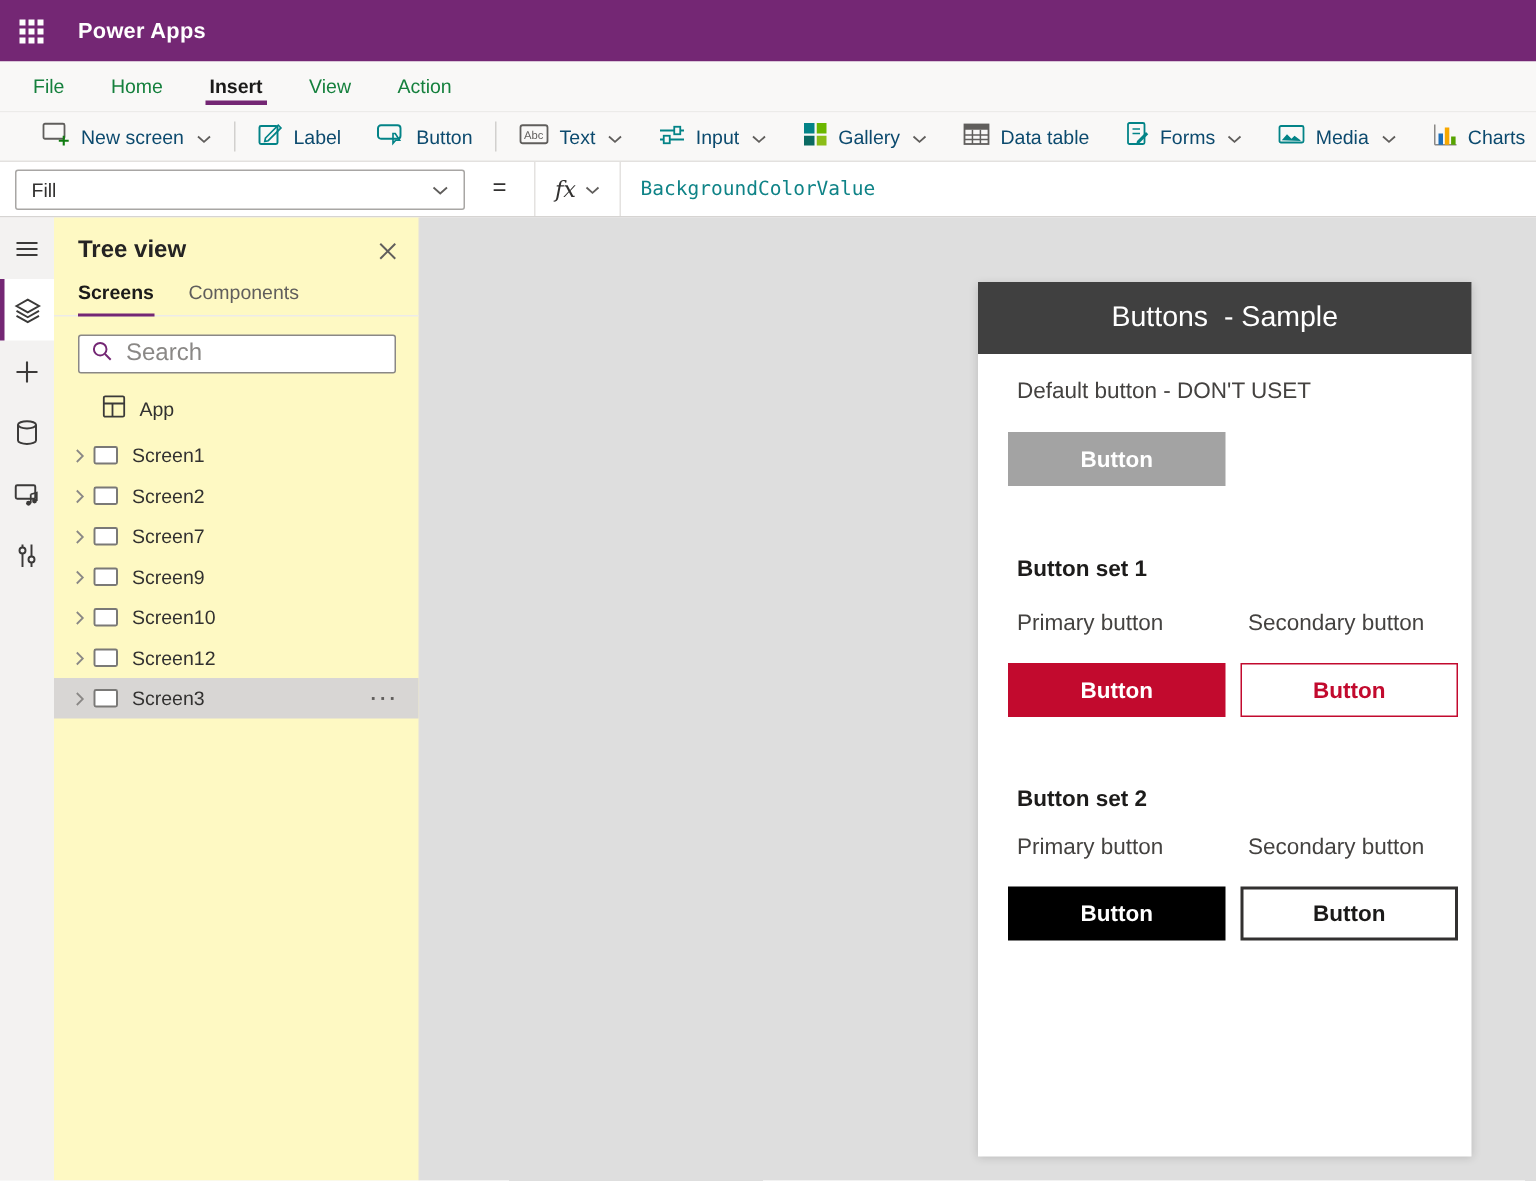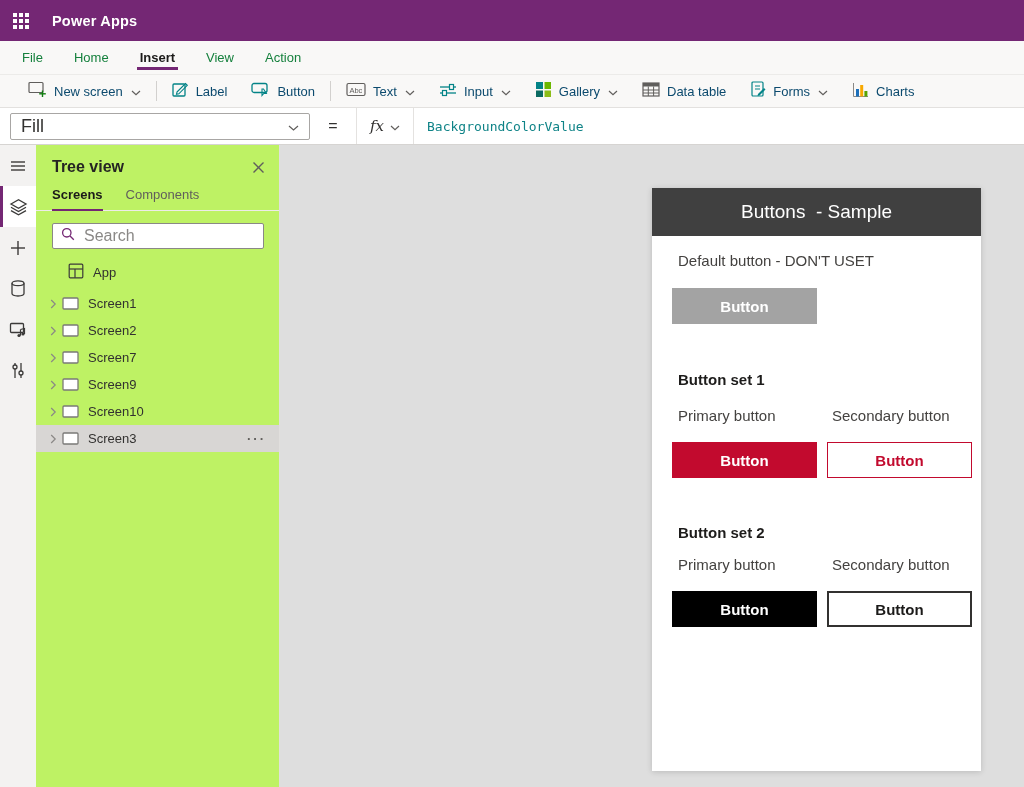--- a/index.html
+++ b/index.html
@@ -29,36 +29,36 @@
   .tb-item{display:flex;align-items:center;gap:7px;font-size:13px;color:#0c4a6e;
     padding:0 12px;cursor:pointer;flex:0 0 auto;height:100%;}
   .tb-sep{width:1px;height:20px;background:#d2d0ce;margin:0 3px;flex:0 0 auto;}
   .chev{flex:0 0 auto;margin-left:1px;}
 
   
   .formulabar{position:absolute;top:108px;left:0;right:0;height:37px;background:#fff;
     border-bottom:1px solid #d6d4d2;display:flex;align-items:center;}
   .prop-select{margin-left:10px;width:300px;height:27px;border:1px solid #a8a6a4;border-radius:2px;
     background:#fff;display:flex;align-items:center;justify-content:space-between;
-    padding:0 10px;font-size:18px;color:#323130;cursor:pointer;}
+    padding:0 10px;font-size:13px;color:#323130;cursor:pointer;}
   .equals{width:46px;text-align:center;font-size:16px;color:#323130;}
   .fx-cell{height:100%;border-left:1px solid #e4e2e0;border-right:1px solid #e4e2e0;
     display:flex;align-items:center;padding:0 13px;gap:6px;cursor:pointer;}
   .fx-label{font-family:"DejaVu Serif",serif;font-style:italic;font-size:15px;color:#323130;}
   .formula-text{margin-left:13px;font-family:"DejaVu Sans Mono",monospace;font-size:13px;color:#0f8387;}
 
   
   .rail{position:absolute;top:145px;bottom:0;left:0;width:36px;background:#f3f2f1;
     display:flex;flex-direction:column;}
   .rail-item{height:41px;display:flex;align-items:center;justify-content:center;cursor:pointer;position:relative;}
   .rail-item.selected{background:#fff;}
   .rail-item.selected::before{content:"";position:absolute;left:0;top:0;bottom:0;width:3px;background:#742774;}
 
   
-  .tree{position:absolute;top:145px;bottom:0;left:36px;width:244px;background:#bef264;
+  .tree{position:absolute;top:145px;bottom:0;left:36px;width:244px;background:#fef9c3;
     border-right:1px solid #e1dfdd;}
   .tree-header{display:flex;align-items:center;justify-content:space-between;padding:13px 14px 0 16px;}
   .tree-title{font-size:16px;font-weight:700;color:#252423;}
   .tree-close{cursor:pointer;display:flex;}
   .tree-tabs{display:flex;gap:23px;padding:11px 16px 0;border-bottom:1px solid #edebe9;}
   .tab{font-size:13px;color:#605e5c;padding-bottom:8px;position:relative;cursor:pointer;}
   .tab.active{color:#1b1a19;font-weight:700;}
   .tab.active::after{content:"";position:absolute;left:0;right:0;bottom:-1px;height:2px;background:#742774;}
   .tree-search{margin:12px 15px 10px 16px;height:26px;border:1px solid #8a8886;border-radius:2px;
     background:#fff;display:flex;align-items:center;padding:0 8px;gap:7px;}
@@ -199,20 +199,30 @@
             <line x1="5" y1="5" x2="10" y2="5" stroke="#038387"></line>
             <line x1="5" y1="8" x2="10" y2="8" stroke="#038387"></line>
             <path d="M8 13 L14 7 l1.5 1.5 L9.5 14.5 L7.5 15z" fill="#038387"></path>
           </svg></span>
       <span>Forms</span>
       <span class="chev"><svg width="10" height="6" viewBox="0 0 10 6">
             <path d="M1 1l4 3.6L9 1" fill="none" stroke="#605e5c" stroke-width="1.2"></path>
           </svg></span>
     </div>
     <div class="tb-item">
+      <span><svg width="18" height="15" viewBox="0 0 18 15">
+            <rect x="1" y="2" width="16" height="11" rx="1" fill="none" stroke="#038387" stroke-width="1.2"></rect>
+            <path d="M2.5 11.5l3.5-4 3 3 2-2 4 3v.5z" fill="#038387"></path>
+          </svg></span>
+      <span>Media</span>
+      <span class="chev"><svg width="10" height="6" viewBox="0 0 10 6">
+            <path d="M1 1l4 3.6L9 1" fill="none" stroke="#605e5c" stroke-width="1.2"></path>
+          </svg></span>
+    </div>
+    <div class="tb-item">
       <span><svg width="17" height="16" viewBox="0 0 17 16">
             <line x1="1.5" y1="1" x2="1.5" y2="14.5" stroke="#8a8886"></line>
             <line x1="1.5" y1="14.5" x2="16" y2="14.5" stroke="#8a8886"></line>
             <rect x="4" y="7" width="3" height="7.5" fill="#1d6fba"></rect>
             <rect x="8.2" y="3" width="3" height="11.5" fill="#f8a800"></rect>
             <rect x="12.4" y="9" width="3" height="5.5" fill="#57a300"></rect>
           </svg></span>
       <span>Charts</span>
 
     </div>
@@ -370,20 +380,33 @@
             <path d="M1.2 1l4 4-4 4" fill="none" stroke="#8a8886" stroke-width="1.2"></path>
           </svg>
         </span>
       <span class="scr-ic">
           <svg width="17" height="13" viewBox="0 0 17 13">
             <rect x="1" y="1" width="15" height="11" rx="1" fill="#fff" stroke="#7a7977" stroke-width="1.3"></rect>
           </svg>
         </span>
       <span class="scr-name">Screen10</span>
     </div>
+    <div class="tree-row screen-row">
+      <span class="chev-r">
+          <svg width="7" height="10" viewBox="0 0 7 10">
+            <path d="M1.2 1l4 4-4 4" fill="none" stroke="#8a8886" stroke-width="1.2"></path>
+          </svg>
+        </span>
+      <span class="scr-ic">
+          <svg width="17" height="13" viewBox="0 0 17 13">
+            <rect x="1" y="1" width="15" height="11" rx="1" fill="#fff" stroke="#7a7977" stroke-width="1.3"></rect>
+          </svg>
+        </span>
+      <span class="scr-name">Screen12</span>
+    </div>
     <div class="tree-row screen-row selected">
       <span class="chev-r">
           <svg width="7" height="10" viewBox="0 0 7 10">
             <path d="M1.2 1l4 4-4 4" fill="none" stroke="#8a8886" stroke-width="1.2"></path>
           </svg>
         </span>
       <span class="scr-ic">
           <svg width="17" height="13" viewBox="0 0 17 13">
             <rect x="1" y="1" width="15" height="11" rx="1" fill="#fff" stroke="#7a7977" stroke-width="1.3"></rect>
           </svg>

